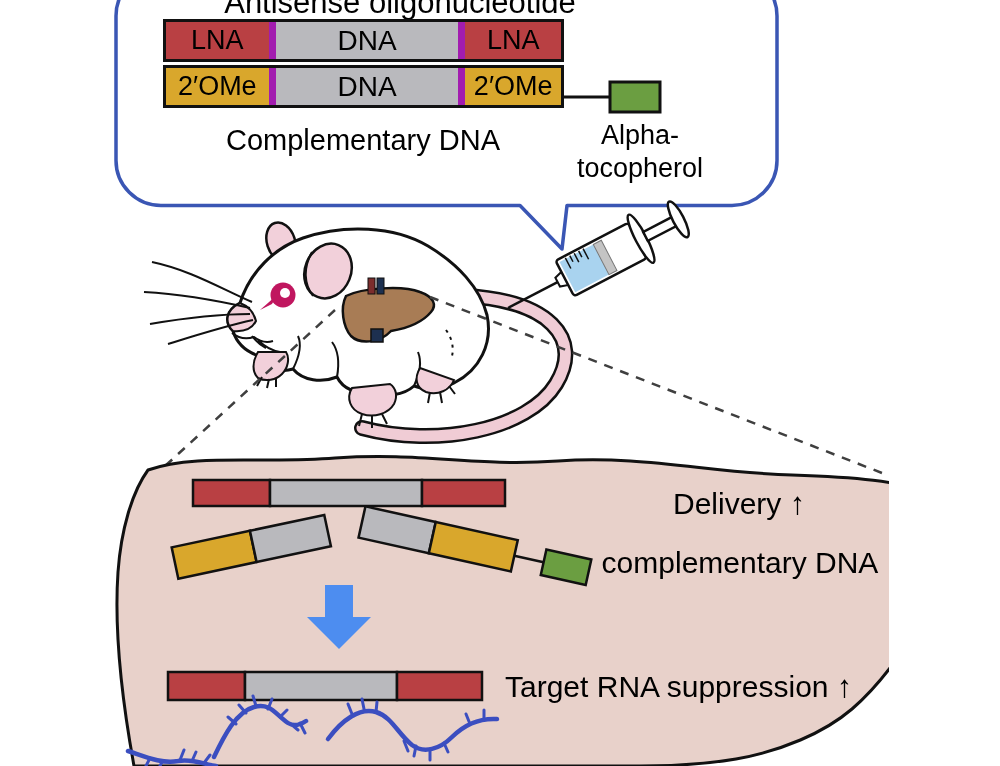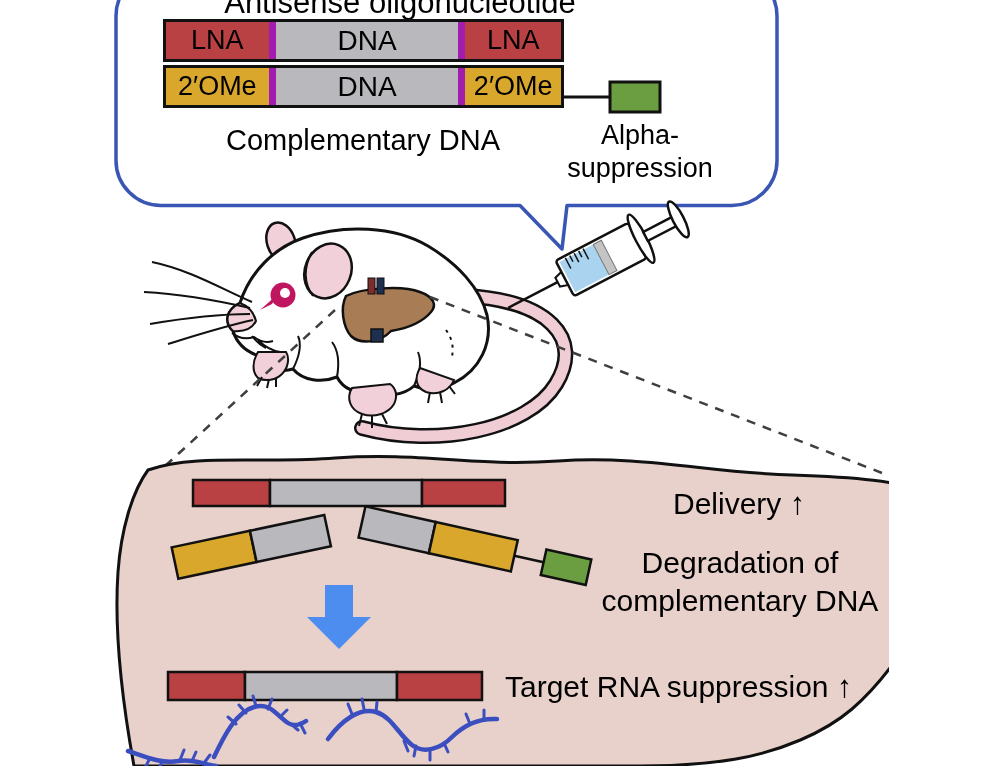--- a/index.html
+++ b/index.html
@@ -159,30 +159,29 @@
   <div class="abs bar" style="left:163px;top:65px;width:401px;height:43px;">
     <div class="seg seg-end bg-gold">2′OMe</div>
     <div class="seg seg-mid bg-gray">DNA</div>
     <div class="seg seg-end bg-gold">2′OMe</div>
   </div>
 
   <div class="abs caption" style="left:163px;top:124px;width:400px;">Complementary DNA</div>
 
   <div class="abs" style="left:565px;top:119px;width:150px;text-align:center;font-size:27px;line-height:33px;">
     <div>Alpha-</div>
-    <div>suppression</div>
+    <div>tocopherol</div>
   </div>
 
   <div class="abs lbl" style="left:673px;top:486px;">
     <span>Delivery</span>
     <span class="up">↑</span>
   </div>
 
   <div class="abs two-line" style="left:590px;top:544px;width:300px;">
-    <div>Degradation of</div>
     <div>complementary DNA</div>
   </div>
 
   <div class="abs lbl" style="left:505px;top:669px;text-align:center;">
     <span>Target RNA suppression</span>
     <span class="up">↑</span>
   </div>
 
 </div>
 

